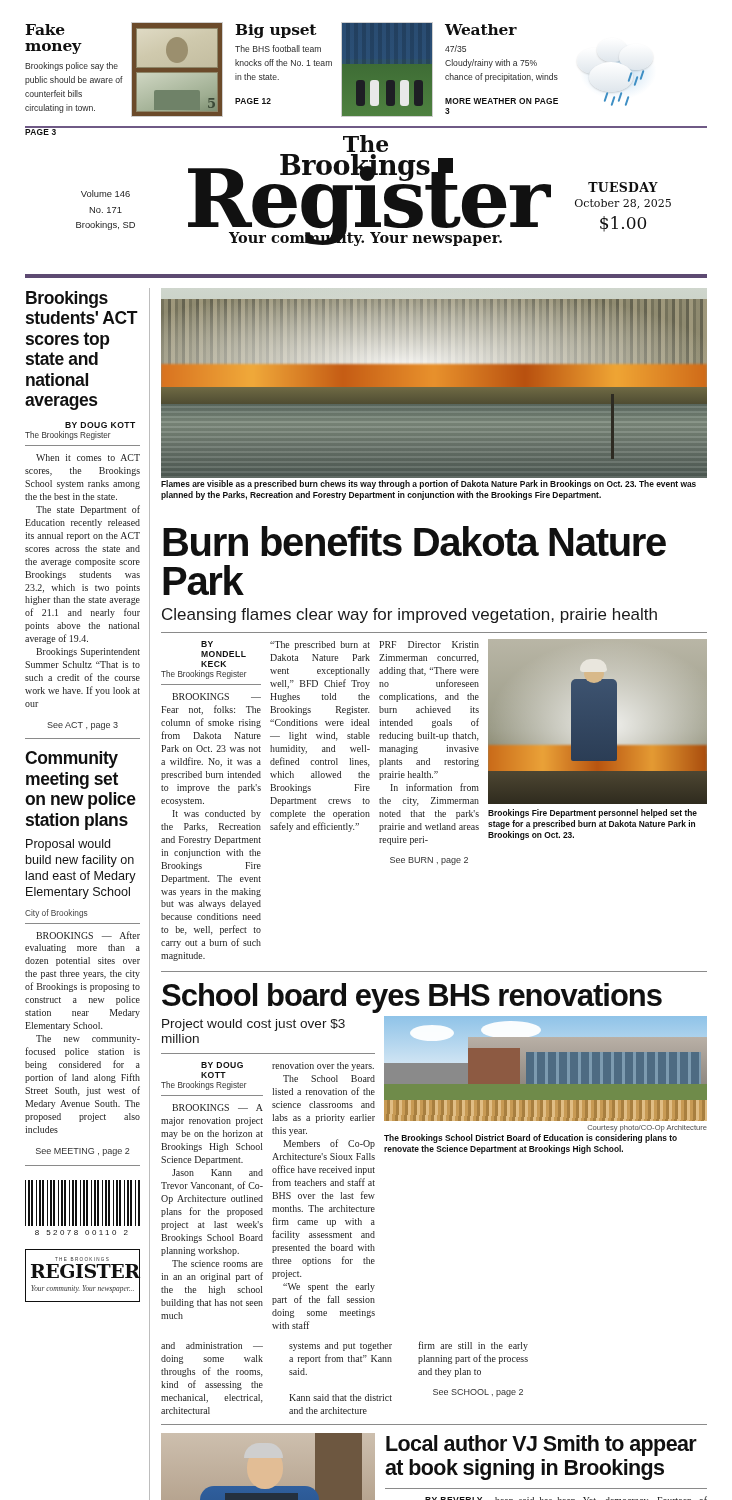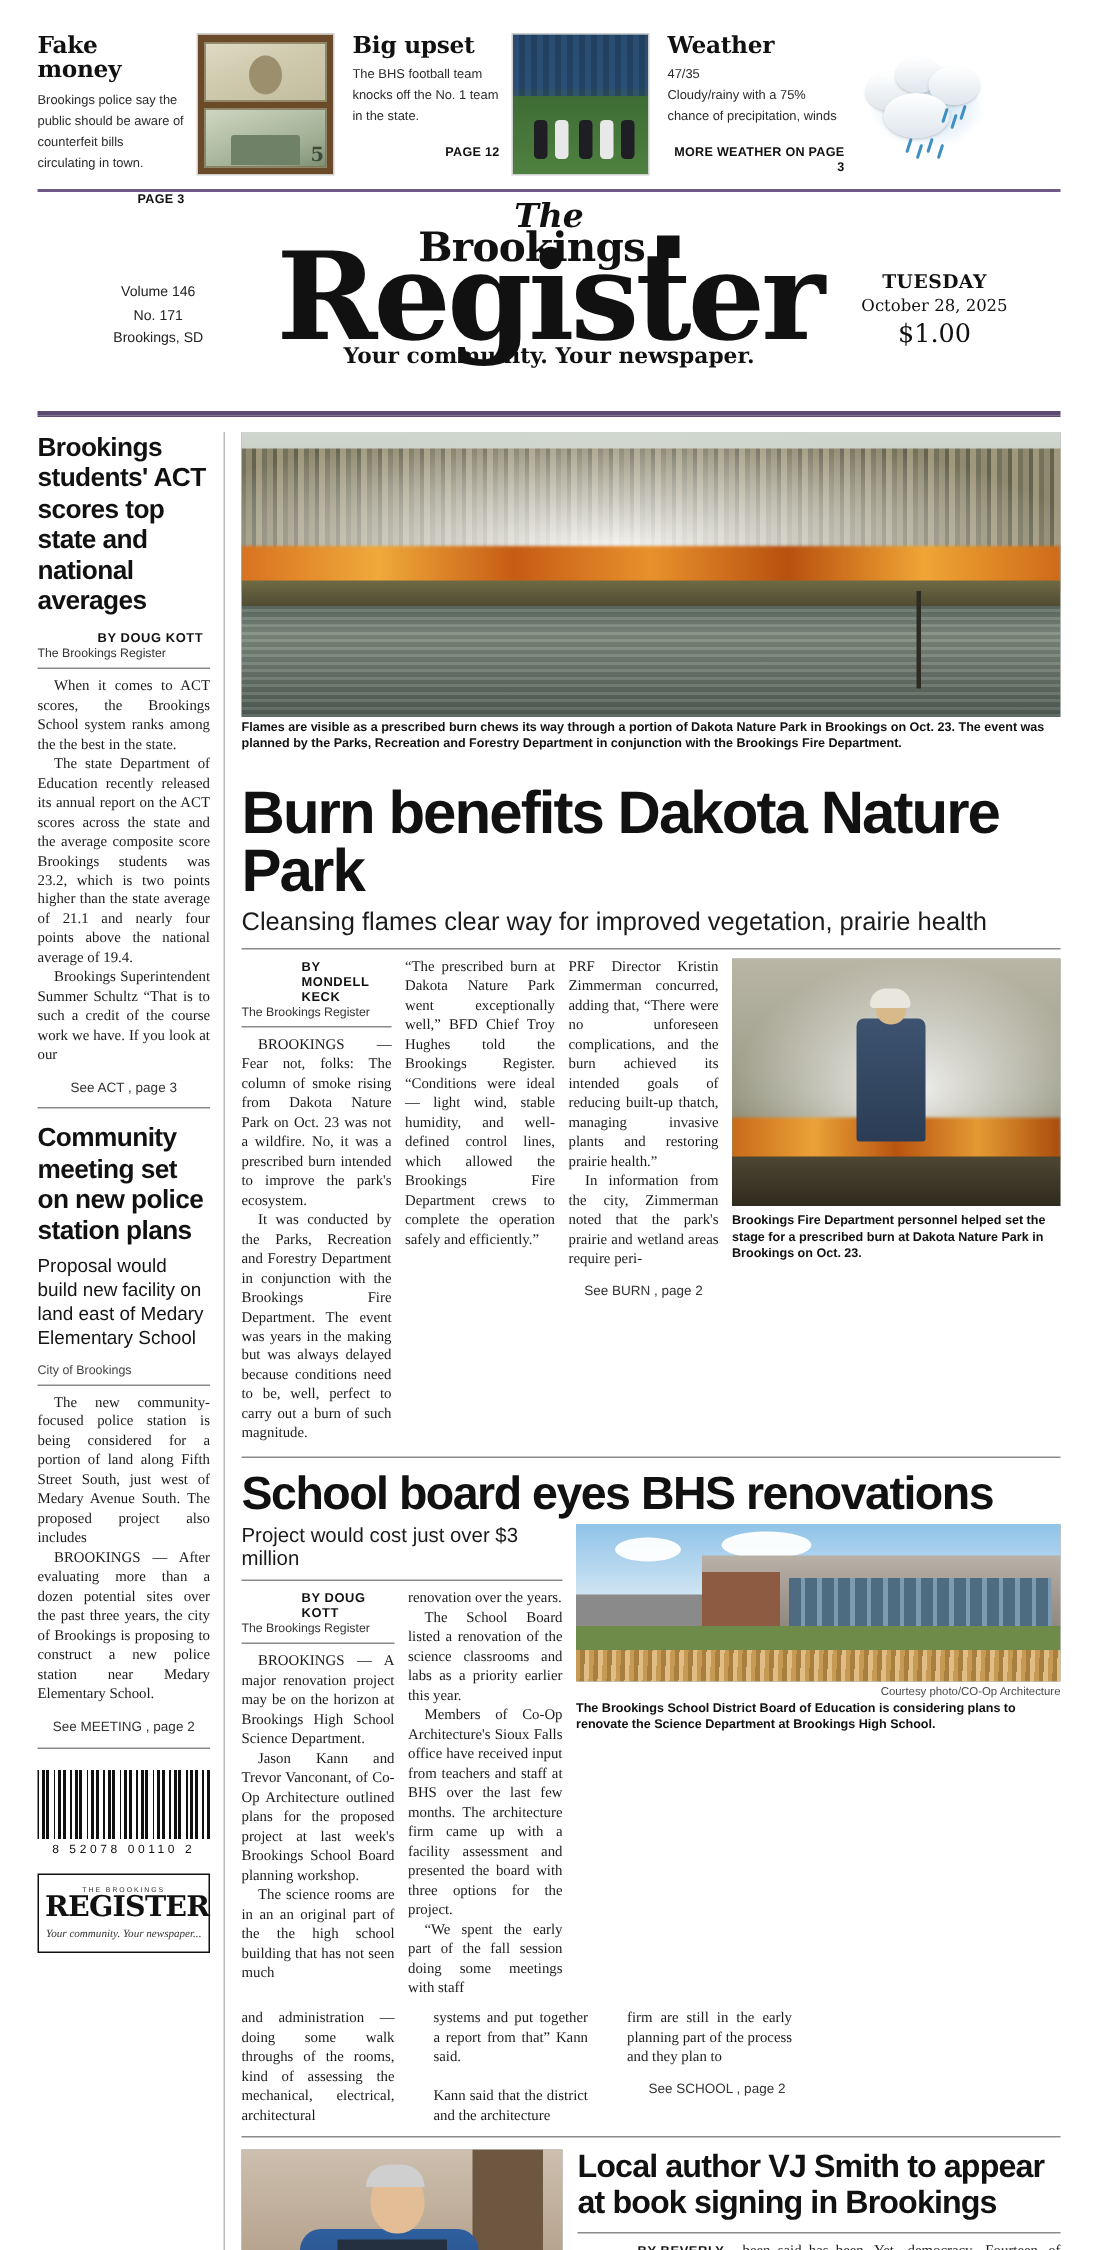--- a/index.html
+++ b/index.html
@@ -24,21 +24,21 @@
     font-family: "DejaVu Serif", serif; font-weight: bold;
     font-size: 15.5px; line-height: 1.06; letter-spacing: -0.2px;
     margin-bottom: 5px;
   }
   .teaser-body {
     font-family: "Liberation Sans", sans-serif;
     font-size: 8.6px; line-height: 1.62; color: #2a2a2a;
   }
   .teaser-page {
     font-family: "Liberation Sans", sans-serif; font-weight: bold;
-    font-size: 8.4px; margin-top: 11px; letter-spacing: .2px; text-align: right;
+    font-size: 8.4px; margin-top: 11px; letter-spacing: .2px;
   }
   .teaser-photo { width: 92px; height: 95px; border: 1px solid #cfcfcf; position: relative; overflow: hidden; }
 
   
   .ph-money { background: linear-gradient(#6b4a2a,#6b4a2a); }
   .ph-money .bill {
     position: absolute; left: 4px; right: 4px; height: 40px;
     background: linear-gradient(160deg,#dfdac4 0%,#cfc9ad 45%,#c3bda0 100%);
     border: 1px solid #8d8668;
   }
@@ -70,21 +70,21 @@
   .wx-icon .c3 { left: 48px; top: 10px; width: 34px; height: 26px; }
   .wx-icon .c4 { left: 18px; top: 28px; width: 44px; height: 30px; }
   .wx-icon .rain { position: absolute; width: 2px; height: 10px; background: #3f8fc4;
     transform: rotate(18deg); border-radius: 1px; }
 
   .rule-purple { height: 2px; background: #6f5a86; margin: 6px 0 0; }
 
   
   .masthead { position: relative; height: 140px; padding-top: 6px; }
   .mast-center { text-align: center; }
-  .mast-the { font-family: "DejaVu Serif", serif; font-weight: bold; font-size: 22px; line-height: .95; font-style: italic; }
+  .mast-the { font-family: "DejaVu Serif", serif; font-weight: bold; font-size: 22px; line-height: .95; }
   .mast-brookings {
     font-family: "DejaVu Serif", serif; font-weight: bold; font-size: 27px;
     letter-spacing: -0.5px; line-height: .95; margin-top: -2px;
   }
   .mast-sq { display: inline-block; width: 15px; height: 15px; background: #111; margin-left: 8px; vertical-align: 2px; }
   .mast-register {
     font-family: "DejaVu Serif", serif; font-weight: bold; font-size: 81px;
     letter-spacing: -2.5px; line-height: .84; margin-top: -14px;
   }
   .mast-tag { font-family: "DejaVu Serif", serif; font-weight: bold; font-size: 14.5px; margin-top: -4px; }
@@ -326,22 +326,22 @@
       </div>
 
       <div class="byline-rule" style="margin:8px 0 9px"></div>
 
       <div>
         <div class="hl-sans side-hed">Community meeting set on new police station plans</div>
         <div class="side-sub">Proposal would build new facility on land east of Medary Elementary School</div>
         <div class="credit-line">City of Brookings</div>
         <div class="byline-rule"></div>
         <div class="bodytext">
+          <p>BROOKINGS — After evaluating more than a dozen potential sites over the past three years, the city of Brookings is proposing to construct a new police station near Medary Elementary School.</p>
           <p>The new community-focused police station is being considered for a portion of land along Fifth Street South, just west of Medary Avenue South. The proposed project also includes</p>
-          <p>BROOKINGS — After evaluating more than a dozen potential sites over the past three years, the city of Brookings is proposing to construct a new police station near Medary Elementary School.</p>
         </div>
         <div class="jump">See MEETING , page 2</div>
       </div>
 
       <div class="byline-rule" style="margin:9px 0 0"></div>
 
       <div class="barcode-box">
         <div class="barcode"></div>
         <div class="barcode-num">8  52078 00110  2</div>
       </div>

